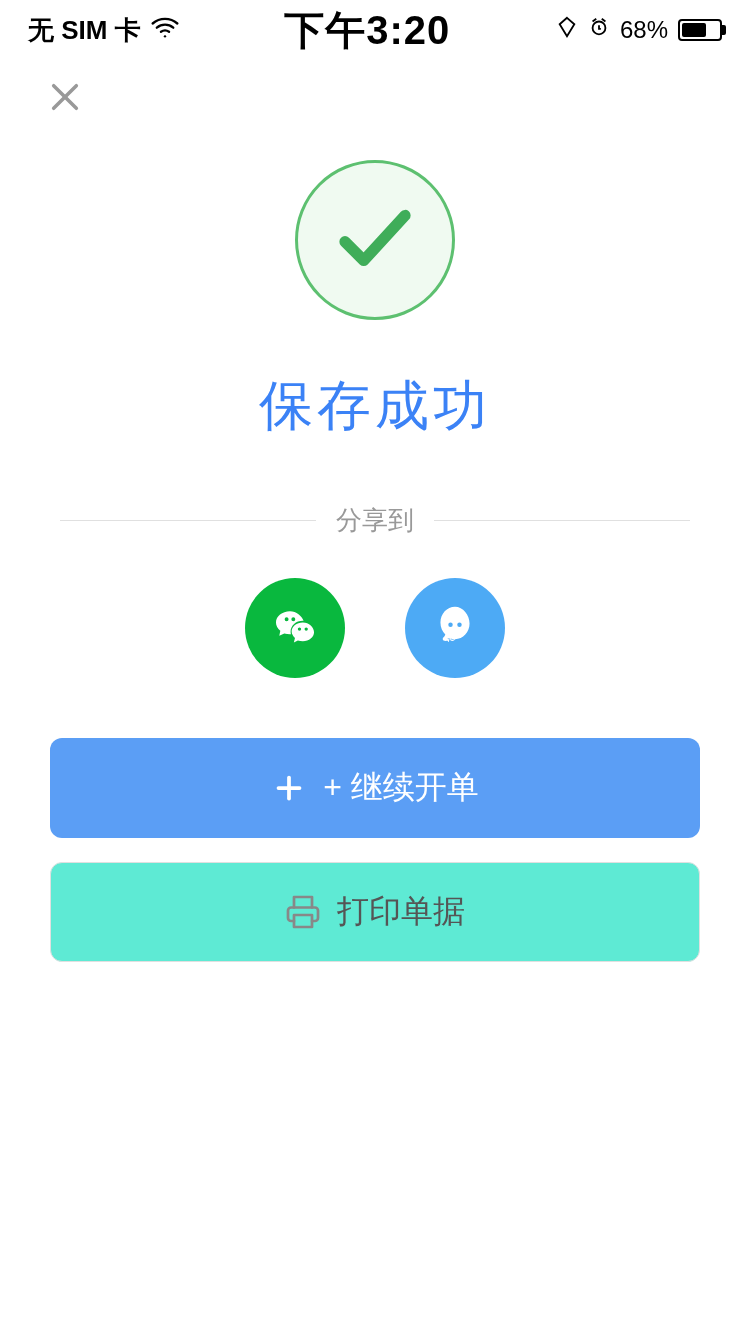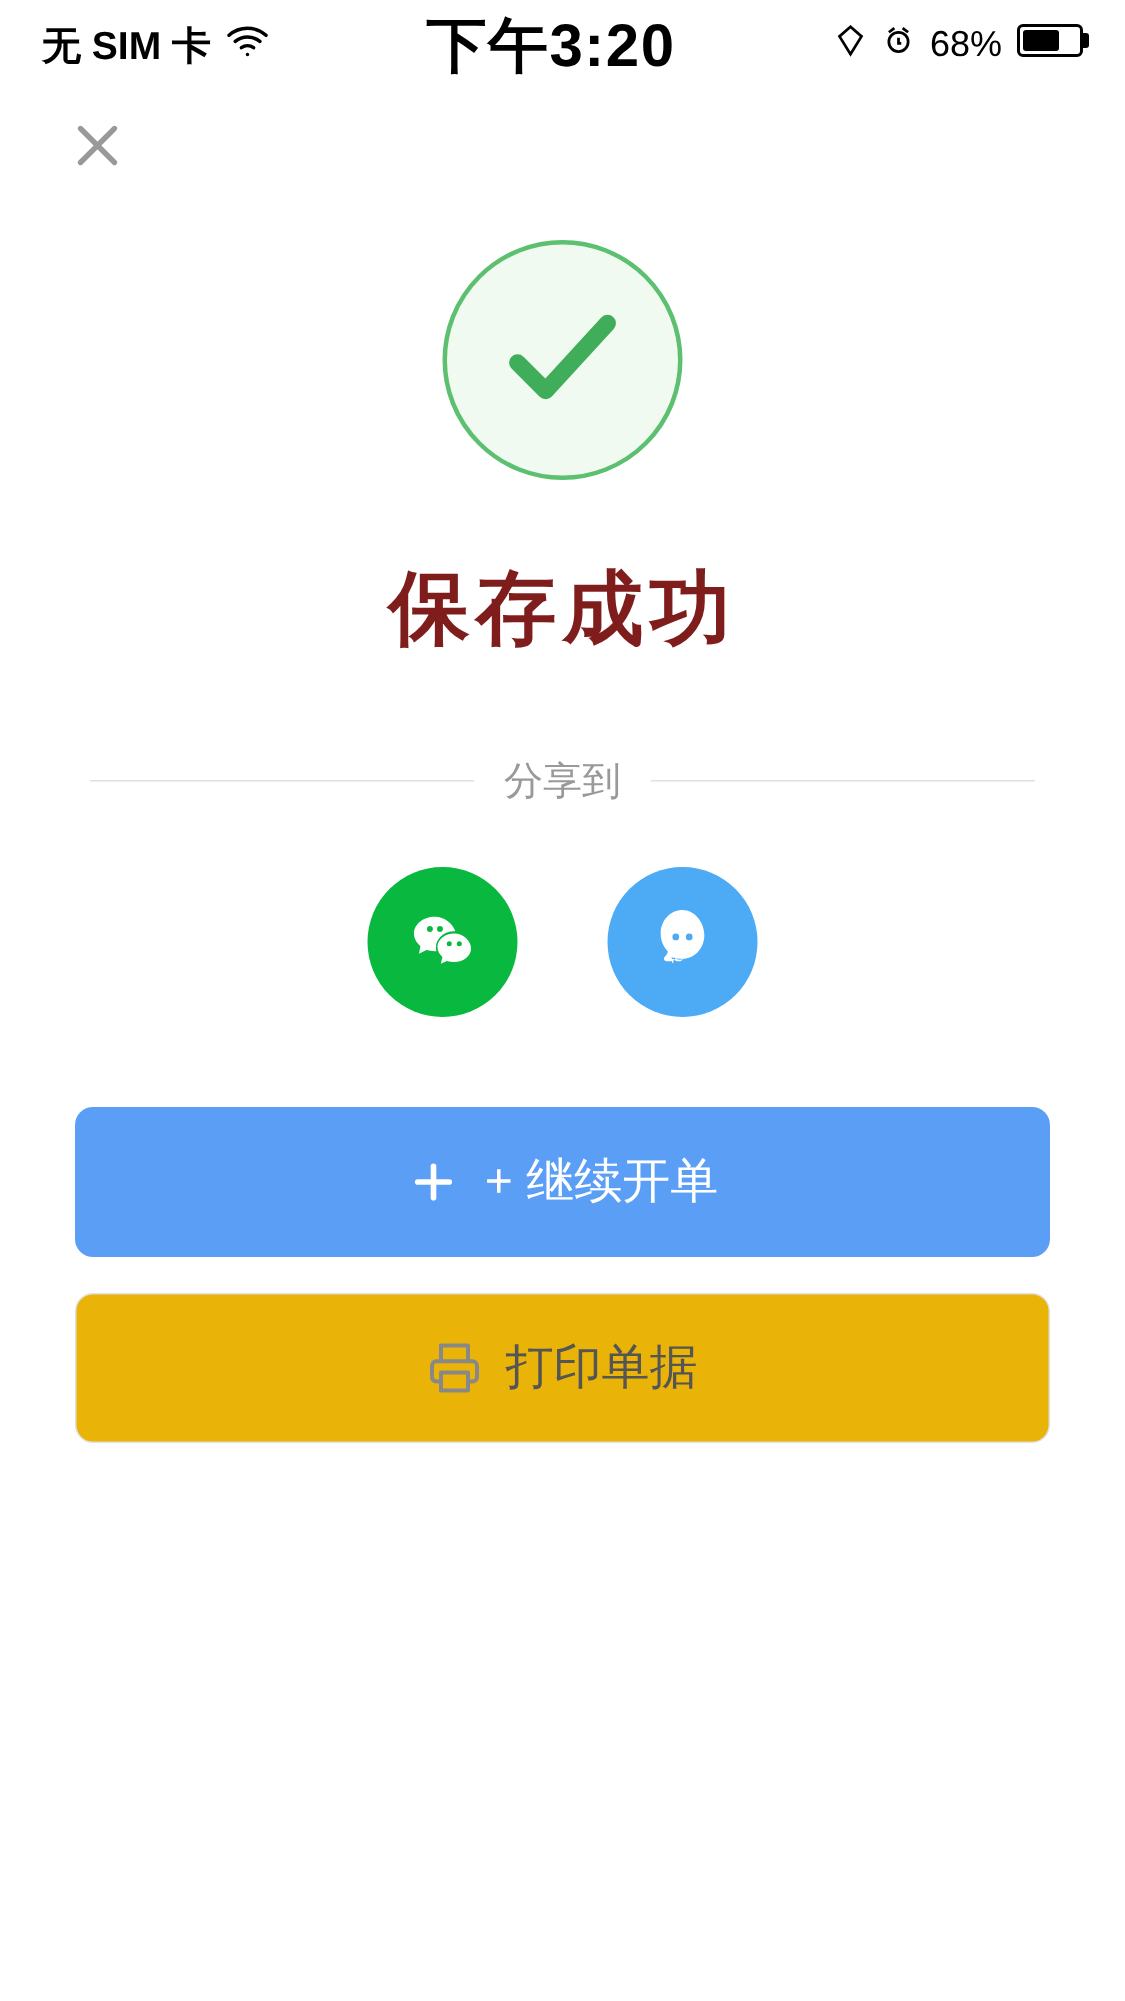--- a/index.html
+++ b/index.html
@@ -42,20 +42,21 @@
 
     .status-center {
       font-size: 40px;
       font-weight: 600;
       color: #000;
       letter-spacing: 1px;
     }
 
     .status-right {
       display: flex;
+      align-items: center;
       gap: 10px;
       font-size: 24px;
       color: #000;
     }
 
     .battery-bar {
       width: 44px;
       height: 22px;
       border: 2px solid #000;
       border-radius: 4px;
@@ -124,22 +125,22 @@
     }
 
     .check-icon svg {
       width: 90px;
       height: 90px;
     }
 
     
     .success-title {
       font-size: 54px;
-      font-weight: 700;
-      color: #7f1d1d;
+      font-weight: 400;
+      color: #3b82f6;
       margin-bottom: 60px;
       letter-spacing: 4px;
     }
 
     
     .share-section {
       width: 100%;
       display: flex;
       flex-direction: column;
       align-items: center;
@@ -215,21 +216,21 @@
       font-size: 32px;
       font-weight: 400;
     }
 
     .action-btn-primary {
       background: #5b9ef5;
       color: #fff;
     }
 
     .action-btn-secondary {
-      background: #eab308;
+      background: #5eead4;
       color: #555;
       border: 1px solid #e0e0e0;
     }
 
     .action-btn svg {
       width: 36px;
       height: 36px;
     }
   </style>
 </head>

